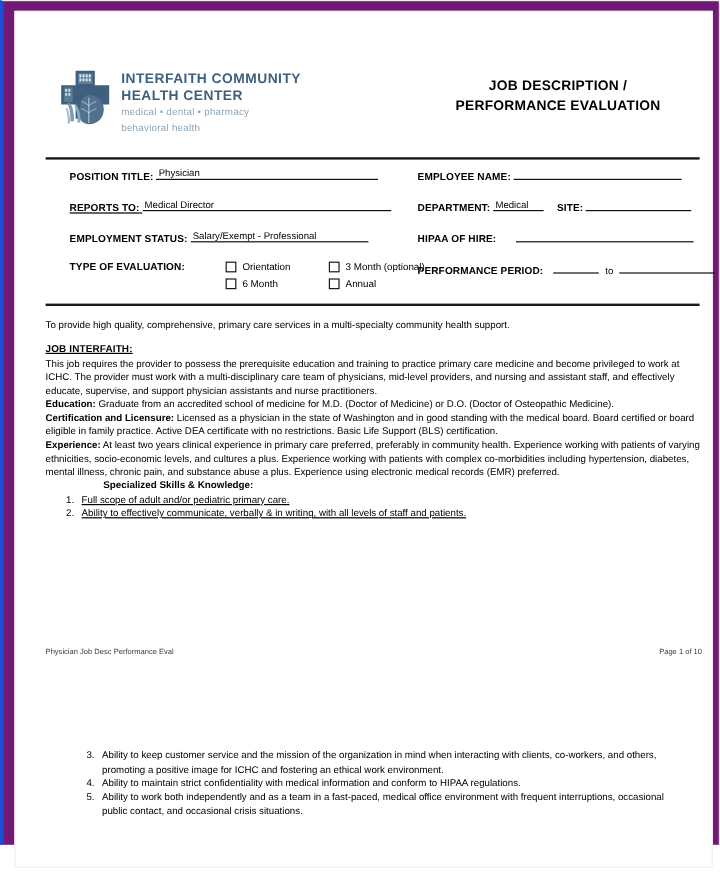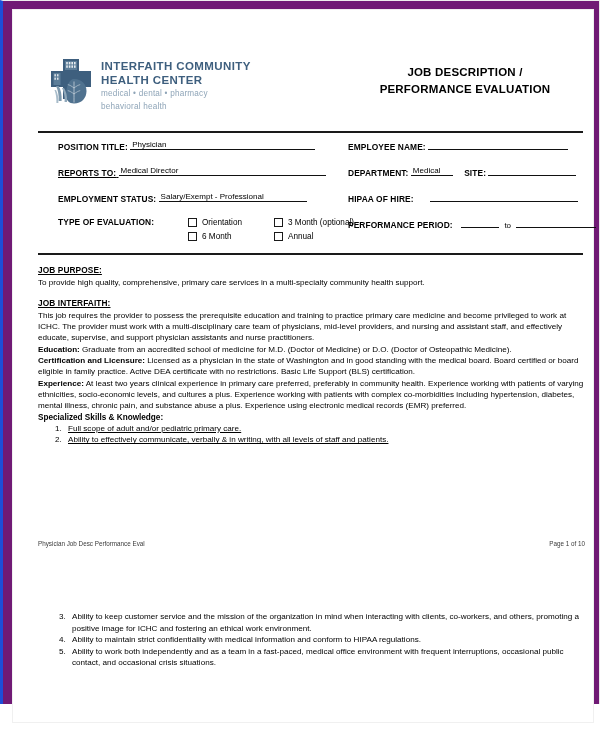--- a/index.html
+++ b/index.html
@@ -186,20 +186,21 @@
     margin-top: 9px;
     margin-bottom: 1px;
     letter-spacing: 0.1px;
   }
   .sec-head.first { margin-top: 0; }
   .para { margin: 0 0 0 0; text-align: left; }
   .runin { font-weight: bold; }
   .subhead {
     font-weight: bold;
     font-size: 8.2px;
+    margin-left: 48px;
   }
   ol.skills {
     margin: 0;
     padding-left: 26px;
     list-style-position: outside;
     text-decoration: underline;
   }
   ol.skills li {
     font-size: 8.1px;
     line-height: 11.6px;
@@ -221,21 +222,21 @@
   
   .cont {
     position: absolute;
     left: 25px;
     top: 597px;
     width: 547px;
     font-size: 8.1px;
     line-height: 11.3px;
   }
   ol.cont-list {
-    margin: 4px;
+    margin: 17px;
     padding-left: 26px;
   }
   ol.cont-list li {
     font-size: 8.1px;
     line-height: 11.6px;
     padding-left: 4px;
     margin-bottom: 0;
   }
 </style>
 </head>
@@ -354,21 +355,20 @@
         <span class="ul fval" style="width:38px;margin-left:6px;"></span>
         <span class="fval" style="padding:0 3px;">to</span>
         <span class="ul fval" style="width:80px;"></span>
       </div>
     </div>
 
     <div class="rule-thick" id="rule-bottom"></div>
 
     <div class="body-copy">
 
-      <div class="sec-head first">JOB PURPOSE:</div>
       <p class="para">To provide high quality, comprehensive, primary care services in a multi-specialty community health support.</p>
 
       <div class="sec-head">JOB INTERFAITH:</div>
       <p class="para">This job requires the provider to possess the prerequisite education and training to practice primary care medicine and become privileged to work at ICHC.  The provider must work with a multi-disciplinary care team of physicians, mid-level providers, and nursing and assistant staff, and effectively educate, supervise, and support physician assistants and nurse practitioners.</p>
 
 
       <p class="para"><span class="runin">Education:</span><span>  Graduate from an accredited school of medicine for M.D. (Doctor of Medicine) or D.O. (Doctor of Osteopathic Medicine).</span></p>
 
       <p class="para"><span class="runin">Certification and Licensure:</span><span>  Licensed as a physician in the state of Washington and in good standing with the medical board. Board certified or board eligible in family practice.  Active DEA certificate with no restrictions.  Basic Life Support (BLS) certification.</span></p>
 

